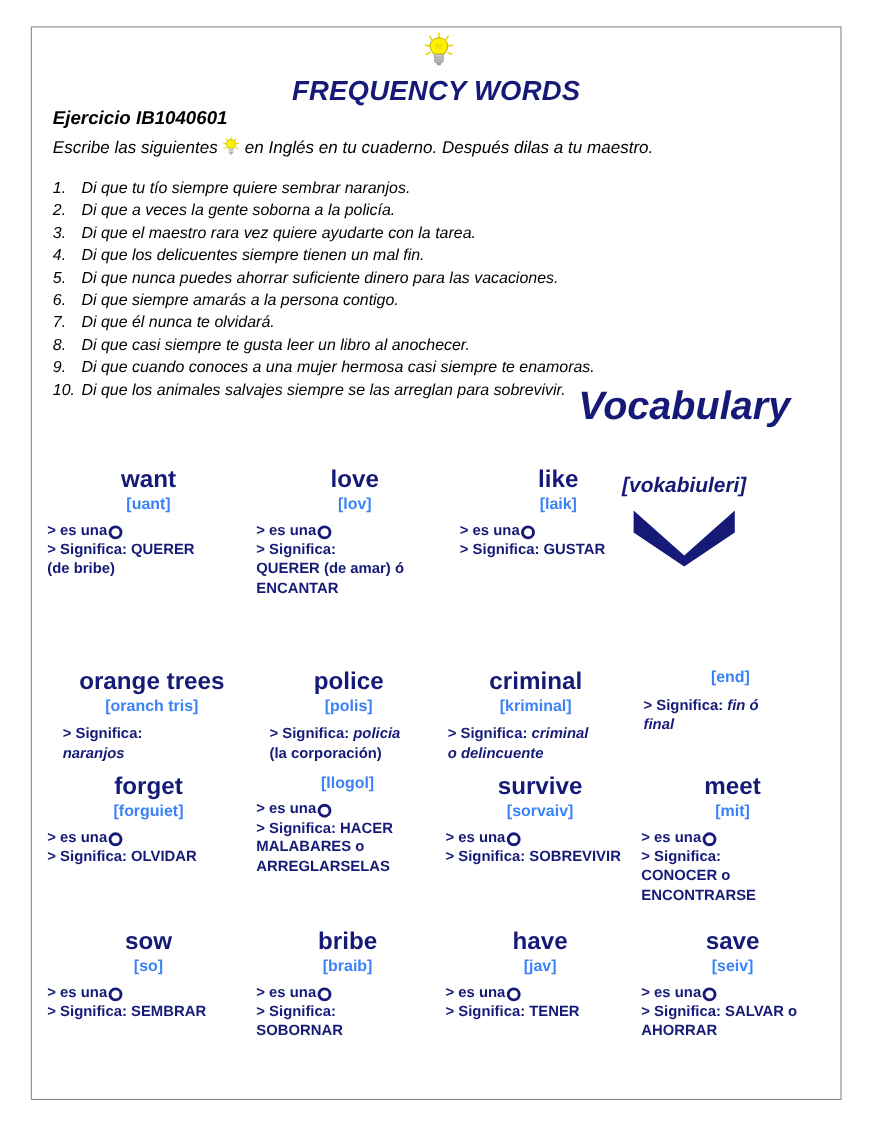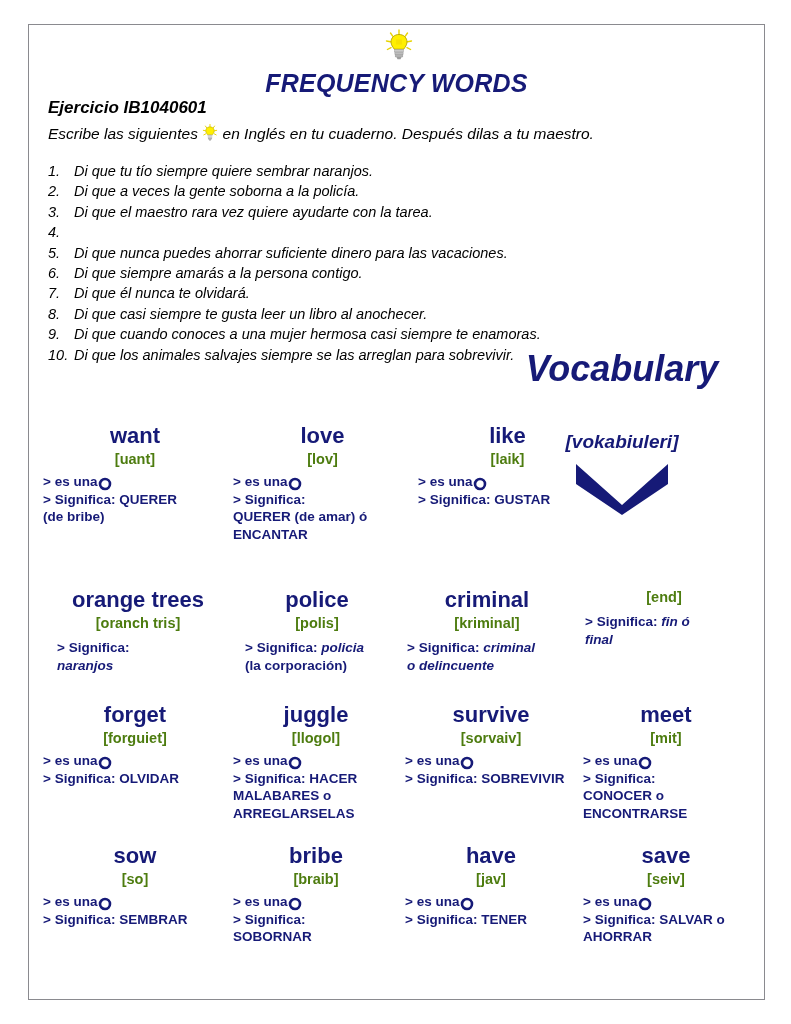--- a/index.html
+++ b/index.html
@@ -143,21 +143,21 @@
     font-size: 22px;
     font-weight: bold;
     color: #161a77;
     line-height: 26px;
     white-space: nowrap;
   }
   .word-phon {
     text-align: center;
     font-size: 14.5px;
     font-weight: bold;
-    color: #4d7c0f;
+    color: #3b82f6;
     line-height: 20px;
   }
   .word-body {
     margin-top: 4px;
     font-size: 13.5px;
     font-weight: bold;
     color: #161a77;
     line-height: 17.5px;
   }
   .word-body .ln {
@@ -175,21 +175,21 @@
     font-style: italic;
     font-weight: bold;
   }
 
   
   #row-1 { top: 398px; }
   #row-1 .c0 { width: 190px; }
   #row-1 .c1 { width: 185px; }
   #row-1 .c2 { width: 185px; }
 
-  #row-2 { top: 562px; }
+  #row-2 { top: 581px; }
   #row-2 .c0 { width: 196px; }
   #row-2 .c1 { width: 162px; }
   #row-2 .c2 { width: 178px; }
   #row-2 .c3 { width: 176px; }
   #row-2 .word-body { margin-top: 6px; padding-left: 6px; }
   #row-2 .c0 .word-body { padding-left: 14px; }
 
   #row-3 { top: 677px; }
   #row-3 .c0 { width: 190px; }
   #row-3 .c1 { width: 172px; }
@@ -265,20 +265,21 @@
         <div class="sentence-row">
           <span class="sentence-num">2.</span>
           <span>Di que a veces la gente soborna a la policía.</span>
         </div>
         <div class="sentence-row">
           <span class="sentence-num">3.</span>
           <span>Di que el maestro rara vez quiere ayudarte con la tarea.</span>
         </div>
         <div class="sentence-row">
           <span class="sentence-num">4.</span>
+          <span>Di que los delicuentes siempre tienen un mal fin.</span>
         </div>
         <div class="sentence-row">
           <span class="sentence-num">5.</span>
           <span>Di que nunca puedes ahorrar suficiente dinero para las vacaciones.</span>
         </div>
         <div class="sentence-row">
           <span class="sentence-num">6.</span>
           <span>Di que siempre amarás a la persona contigo.</span>
         </div>
         <div class="sentence-row">
@@ -382,21 +383,20 @@
           <div class="word-head">forget</div>
           <div class="word-phon">[forguiet]</div>
           <div class="word-body">
             <div class="ln"><span>&gt; es una</span><span class="ring"><svg width="14" height="14" viewBox="0 0 14 14" style="vertical-align:middle">
                   <circle cx="7" cy="7" r="5" fill="none" stroke="#161a77" stroke-width="2.6"></circle>
                 </svg></span></div>
             <div class="ln"><span>&gt; Significa: OLVIDAR</span></div>
           </div>
         </div>
         <div class="vocab-cell c1">
-          <div class="word-head">juggle</div>
           <div class="word-phon">[llogol]</div>
           <div class="word-body">
             <div class="ln"><span>&gt; es una</span><span class="ring"><svg width="14" height="14" viewBox="0 0 14 14" style="vertical-align:middle">
                   <circle cx="7" cy="7" r="5" fill="none" stroke="#161a77" stroke-width="2.6"></circle>
                 </svg></span></div>
             <div class="ln"><span>&gt; Significa: HACER</span></div>
             <div class="ln"><span>MALABARES o</span></div>
             <div class="ln"><span>ARREGLARSELAS</span></div>
           </div>
         </div>

